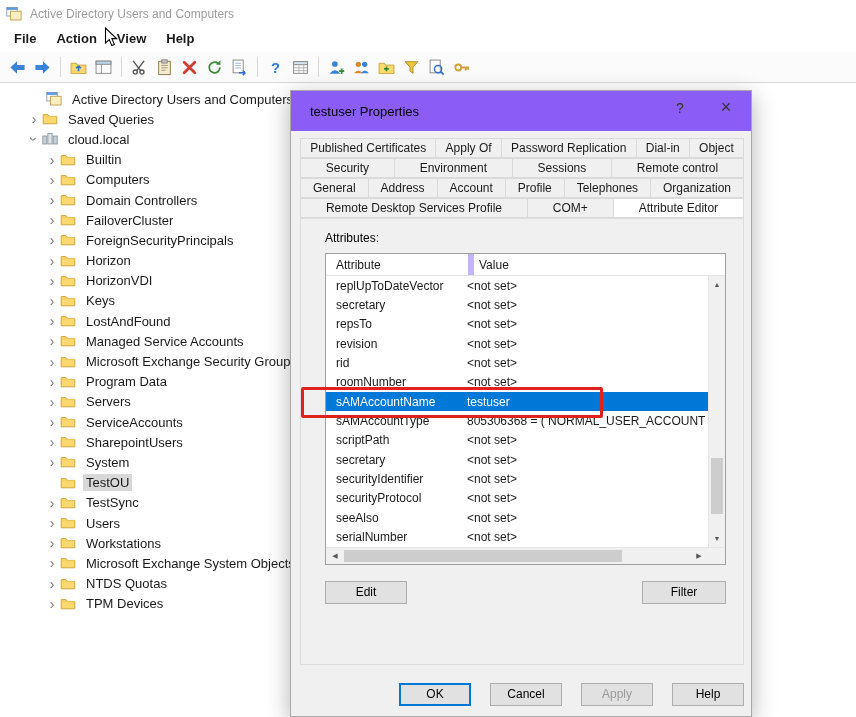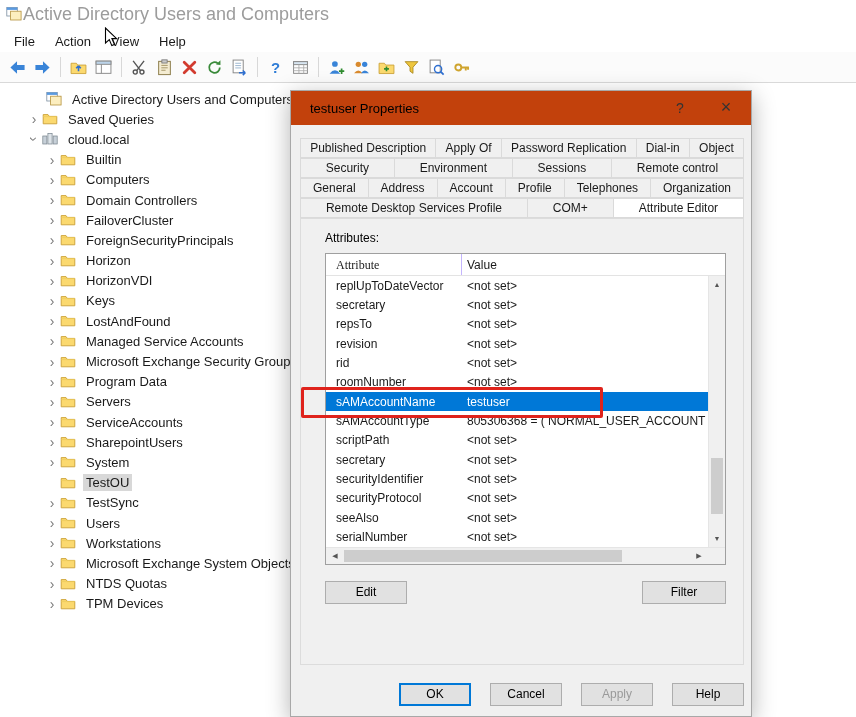--- a/index.html
+++ b/index.html
@@ -3,22 +3,22 @@
 <meta charset="utf-8">
 <style>
 *{margin:0;padding:0;box-sizing:border-box;}
 html,body{width:856px;height:717px;background:#fff;}
 .screen{position:relative;width:856px;height:717px;background:#fff;overflow:hidden;
         font-family:"Liberation Sans",sans-serif;font-size:12px;color:#000;}
 
 .titlebar{position:absolute;left:0;top:0;right:0;height:28px;background:#fff;display:flex;align-items:center;padding-left:6px;}
 .appicon{width:17px;height:17px;display:inline-flex;}
 .appicon svg{width:16px;height:16px;}
-.app-title{color:#9c9c9c;font-size:18px;}
-.menubar{position:absolute;left:0;top:28px;right:0;height:24px;background:#fff;display:flex;align-items:flex-end;padding-left:4px;}
+.app-title{color:#9c9c9c;font-size:12px;margin-left:7px;}
+.menubar{position:absolute;left:0;top:28px;right:0;height:24px;background:#fff;display:flex;align-items:flex-start;padding-left:4px;font-weight:bold;}
 .menu-item{padding:3px 10px;font-size:13px;color:#1a1a1a;}
 .toolbar{position:absolute;left:0;top:52px;right:0;height:31px;background:#fbfbfb;border-bottom:1px solid #d9d9d9;display:flex;align-items:center;padding-left:6px;gap:2px;}
 .tool{width:23px;height:23px;display:flex;align-items:center;justify-content:center;}
 .tool svg{width:17px;height:17px;}
 .tsep{width:1px;height:20px;background:#d8d8d8;margin:0 4px;}
 
 .main{position:absolute;left:8px;top:83px;right:0;bottom:0;background:#fff;}
 .tree{position:absolute;left:0;top:6px;width:740px;}
 .tree-row{display:flex;align-items:center;height:20.2px;font-size:13px;white-space:nowrap;}
 .chev{width:16px;text-align:center;color:#7a7a7a;font-size:14px;line-height:1;flex:0 0 16px;}
@@ -26,33 +26,33 @@
 .chev.none{visibility:hidden;}
 .ticon{width:18px;height:16px;margin-right:5px;display:inline-flex;flex:0 0 18px;}
 .ticon svg{width:16px;height:16px;}
 .tlabel{padding:1px 3px;color:#1a1a1a;}
 .tlabel.sel{background:#d8d8d8;}
 .details{position:absolute;left:741px;top:0;right:0;bottom:0;border-left:1px solid #e4e4e4;padding:8px 0 0 24px;background:#fff;}
 .colhdr{font-size:13px;color:#1a1a1a;padding-bottom:7px;border-bottom:1px solid #efefef;width:92px;}
 .drow{font-size:13px;color:#1a1a1a;padding-top:8px;}
 
 .dialog{position:absolute;left:290px;top:90px;width:462px;height:627px;background:#f0f0f0;border:1px solid #a8a8a8;box-shadow:0 6px 22px rgba(0,0,0,.30);z-index:20;}
-.dlg-title{position:absolute;left:0;top:0;right:0;height:34px;background:#c2410c;display:flex;align-items:center;padding-left:19px;font-size:13px;color:#000;}
+.dlg-title{position:absolute;left:0;top:0;right:0;height:40px;background:#8b5cf6;display:flex;align-items:center;padding-left:19px;font-size:13px;color:#000;}
 .dlg-help{position:absolute;right:56px;top:7px;width:30px;height:21px;text-align:center;font-size:14px;color:#333;line-height:21px;}
 .dlg-close{position:absolute;right:6px;top:3px;width:38px;height:27px;text-align:center;font-size:18px;color:#333;line-height:26px;}
 .tabs{position:absolute;left:9px;top:47px;width:444px;}
 .tabrow{display:flex;}
 .tab{flex:1 1 auto;height:20px;line-height:18px;text-align:center;padding:0 7px;background:#f0f0f0;border:1px solid #dadada;border-left-width:0;font-size:12px;white-space:nowrap;color:#1a1a1a;overflow:hidden;}
 .tabrow .tab:first-child{border-left-width:1px;}
 .tab.active{background:#fff;}
 .tab-page{position:absolute;left:9px;top:127px;width:444px;height:447px;border:1px solid #dcdcdc;background:#f0f0f0;}
 .attr-label{position:absolute;left:24px;top:12px;font-size:12px;color:#000;}
 .listview{position:absolute;left:24px;top:34px;width:401px;height:312px;background:#fff;border:1px solid #9f9f9f;display:flex;flex-direction:column;}
 .lv-head{display:flex;height:22px;border-bottom:1px solid #e3e3e3;flex:0 0 auto;color:#1a1a1a;}
-.lv-head .h1{width:136px;padding:4px 0 0 10px;border-right:1px solid #c4b5fd;font-family:Liberation Serif, serif;}
+.lv-head .h1{width:148px;padding:4px 0 0 10px;border-right:6px solid #c4b5fd;}
 .lv-head .h2{flex:1;padding:4px 0 0 5px;}
 .lv-body{flex:1 1 auto;display:flex;overflow:hidden;}
 .lv-rows{flex:1;overflow:hidden;}
 .lv-row{display:flex;height:19.35px;align-items:center;color:#1a1a1a;}
 .lv-row .c1{width:136px;padding-left:10px;white-space:nowrap;overflow:hidden;}
 .lv-row .c2{flex:1;padding-left:5px;white-space:nowrap;overflow:hidden;}
 .lv-row.sel{background:var(--sel);color:#fff;}
 .vscroll{flex:0 0 17px;background:#f0f0f0;border-left:1px solid #e5e5e5;position:relative;}
 .vthumb{position:absolute;left:2px;right:2px;top:67%;height:21%;background:#cdcdcd;}
 .varrow{position:absolute;left:0;right:0;height:15px;text-align:center;font-size:7px;color:#555;line-height:15px;}
@@ -478,21 +478,21 @@
 
   <div class="dialog">
     <div class="dlg-title">
       <span>testuser Properties</span>
     </div>
     <div class="dlg-help">?</div>
     <div class="dlg-close">×</div>
 
     <div class="tabs">
         <div class="tabrow">
-          <div class="tab">Published Description</div>
+          <div class="tab">Published Certificates</div>
           <div class="tab">Apply Of</div>
           <div class="tab">Password Replication</div>
           <div class="tab">Dial-in</div>
           <div class="tab">Object</div>
         </div>
         <div class="tabrow">
           <div class="tab">Security</div>
           <div class="tab">Environment</div>
           <div class="tab">Sessions</div>
           <div class="tab">Remote control</div>

